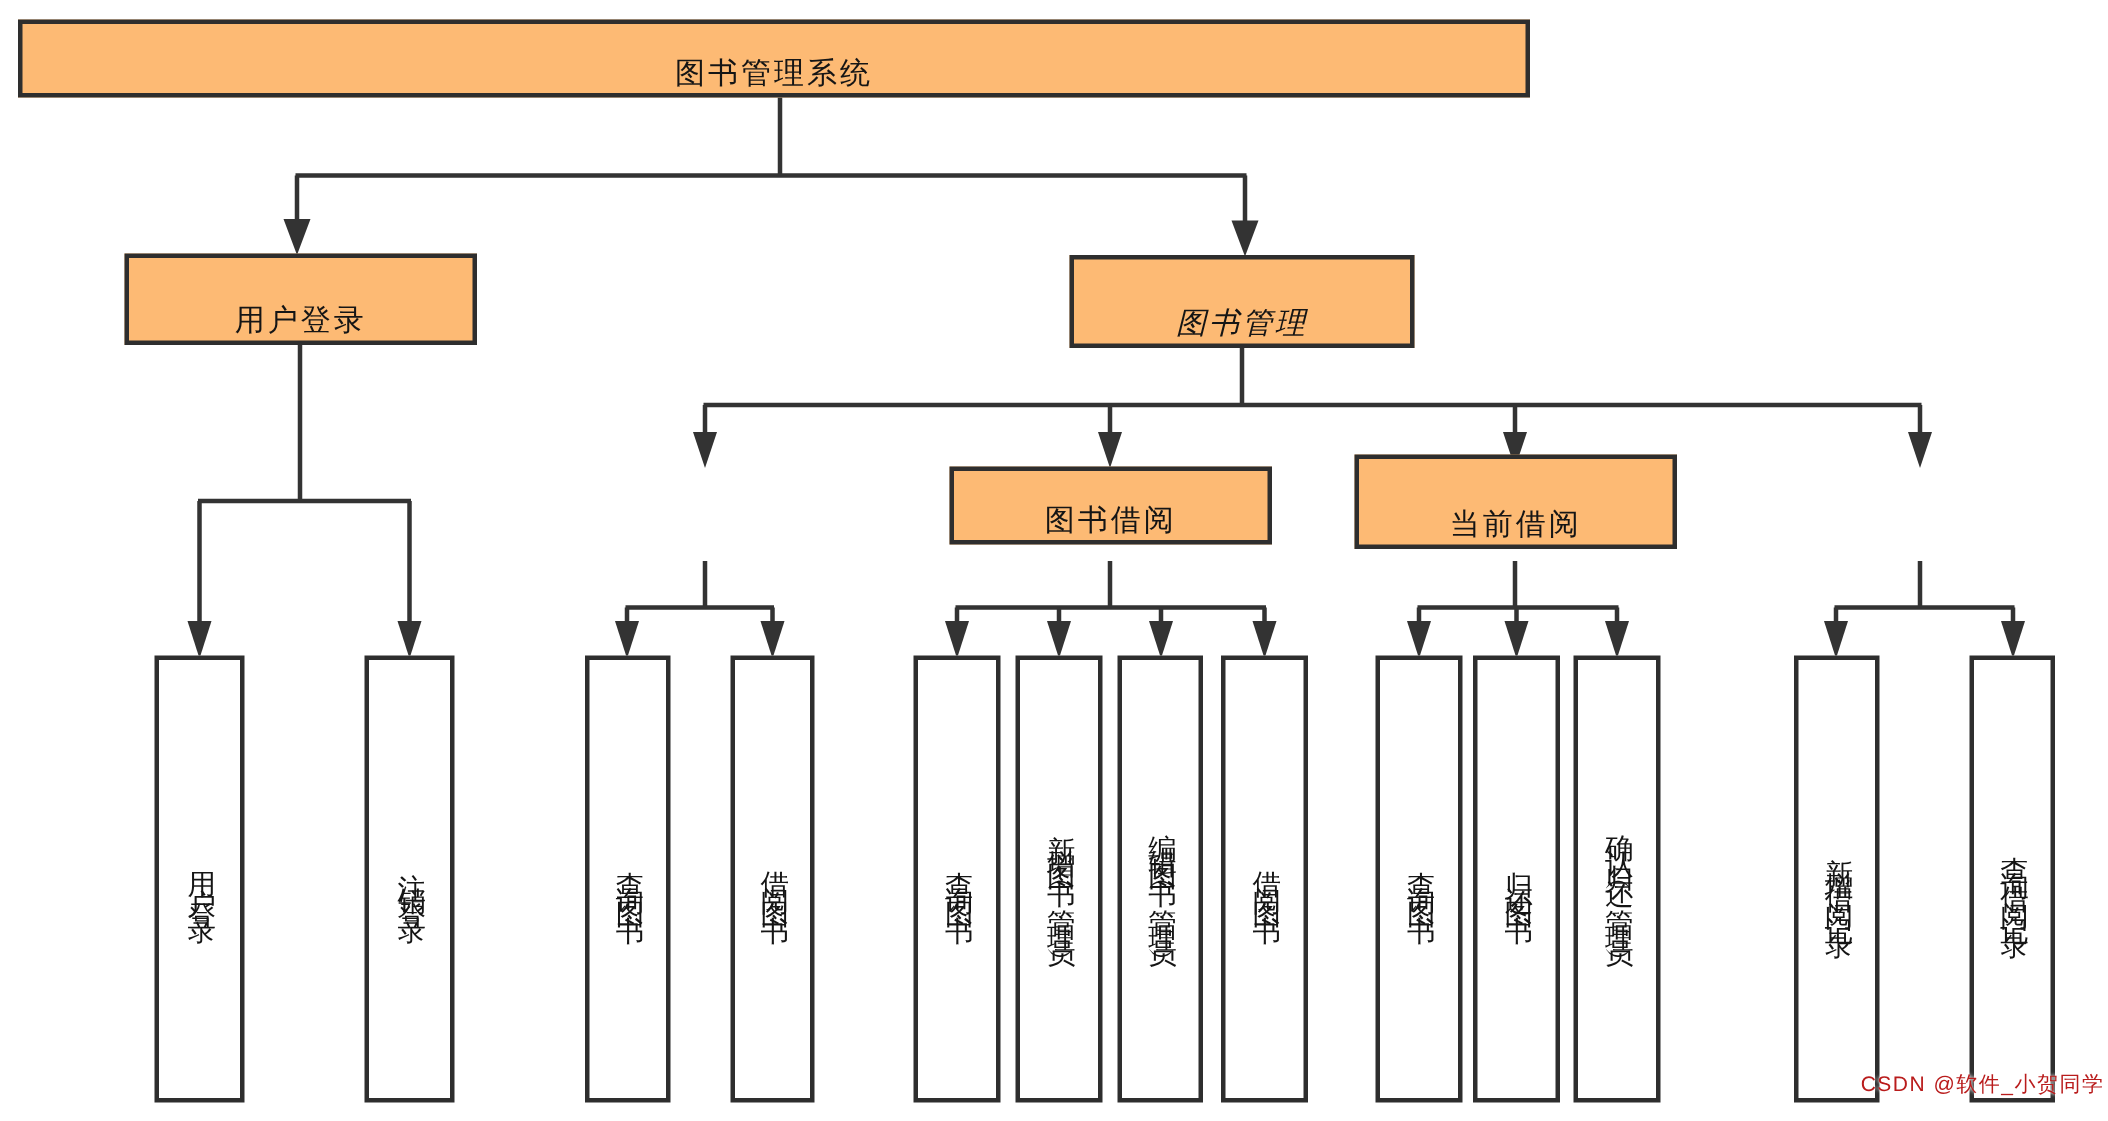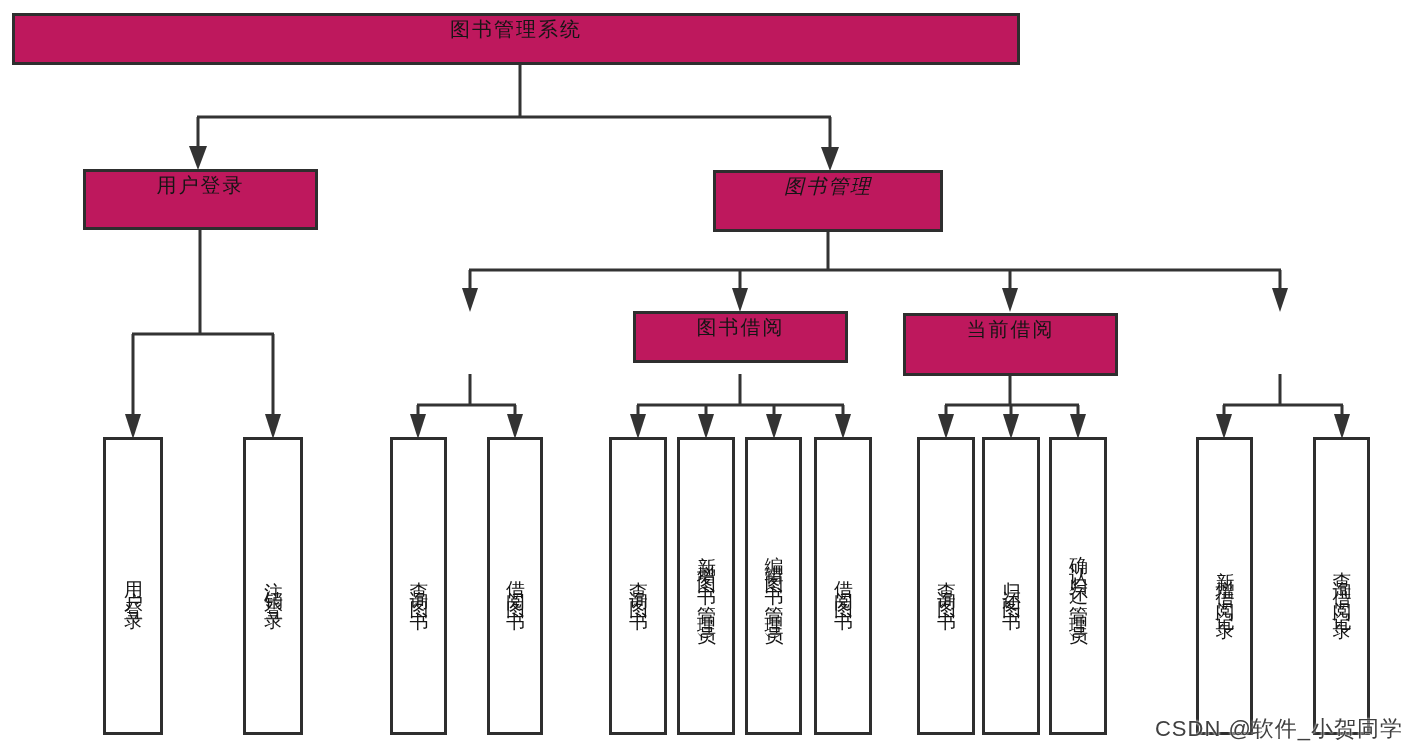--- a/index.html
+++ b/index.html
@@ -2,57 +2,57 @@
 <html><head>
 <meta charset="utf-8">
 <style>
   html,body{margin:0;padding:0;background:#fff;}
   #canvas{
     position:relative;width:1405px;height:747px;background:#ffffff;overflow:hidden;
     font-family:"Liberation Sans","DejaVu Sans",sans-serif;color:#151515;
   }
   #connectors{position:absolute;left:0;top:0;z-index:1;}
   .node{
-    position:absolute;z-index:2;background:#be185d;border:3px solid #2e2e2e;
-    box-sizing:border-box;display:flex;align-items:flex-start;justify-content:center;
+    position:absolute;z-index:2;background:#fdba74;border:3px solid #2e2e2e;
+    box-sizing:border-box;display:flex;align-items:flex-end;justify-content:center;
     font-size:20px;letter-spacing:2px;white-space:nowrap;
   }
   .leaf{
     position:absolute;z-index:2;top:437px;height:298px;background:#fff;border:3px solid #2e2e2e;
     box-sizing:border-box;display:flex;align-items:center;justify-content:center;
   }
   .leaf span{
     writing-mode:vertical-rl;text-orientation:mixed;
     font-size:19px;line-height:1.1;letter-spacing:10px;
   }
   
   #box-root      {left:12px;  top:13px;  width:1008px;height:52px;}
   #box-user-login{left:83px;  top:169px; width:235px; height:61px;}
   #box-book-mgmt {left:713px; top:170px; width:230px; height:62px;font-style:italic;}
   #box-new-books {left:362px; top:311px; width:215px; height:63px;}
   #box-borrow    {left:633px; top:311px; width:215px; height:52px;}
-  #box-current   {left:903px; top:313px; width:215px; height:63px;}
+  #box-current   {left:903px; top:303px; width:215px; height:63px;}
   #box-records   {left:1173px;top:311px; width:215px; height:63px;}
   
   #leaf-ul-1{left:103px; width:60px;}
   #leaf-ul-2{left:243px; width:60px;}
   #leaf-nb-1{left:390px; width:57px;}
   #leaf-nb-2{left:487px; width:56px;}
   #leaf-br-1{left:609px; width:58px;}
   #leaf-br-2{left:677px; width:58px;}
   #leaf-br-3{left:745px; width:57px;}
   #leaf-br-4{left:814px; width:58px;}
   #leaf-cu-1{left:917px; width:58px;}
   #leaf-cu-2{left:982px; width:58px;}
   #leaf-cu-3{left:1049px;width:58px;}
   #leaf-re-1{left:1196px;width:57px;}
   #leaf-re-2{left:1313px;width:57px;}
   #watermark{
     position:absolute;z-index:5;right:2px;top:714px;
-    font-size:22px;letter-spacing:1px;color:#404040;
+    font-size:14px;letter-spacing:1px;color:#b91c1c;
     text-shadow:0 0 2px rgba(255,255,255,.9),0 0 3px rgba(255,255,255,.8);
     white-space:nowrap;
   }
 </style>
 </head>
 <body>
 
 <div id="canvas">
 
   <svg id="connectors" width="1405" height="747" viewBox="0 0 1405 747">

